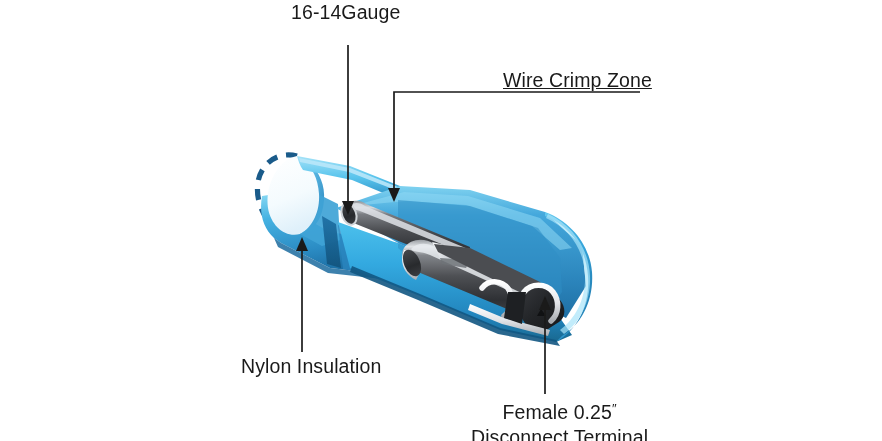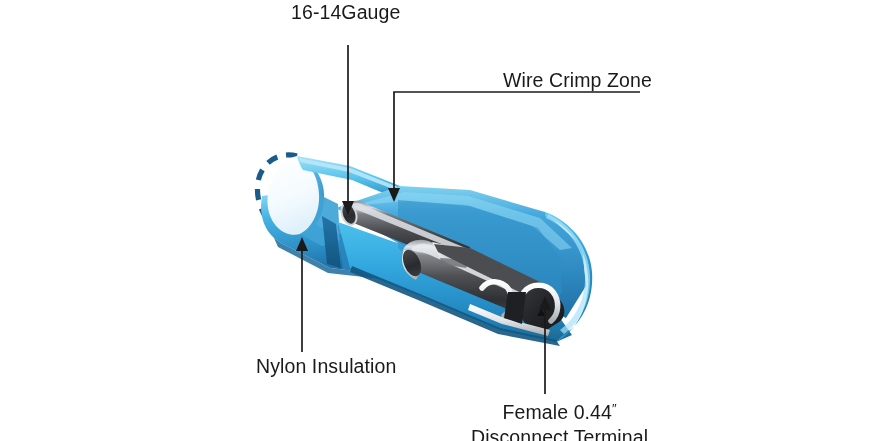--- a/index.html
+++ b/index.html
@@ -43,23 +43,24 @@
     letter-spacing: 0;
   }
   #label-gauge {
     left: 291px;
     top: 0px;
     text-align: center;
   }
   #label-crimp {
     left: 503px;
     top: 68px;
+    text-decoration: underline;
   }
   #label-nylon {
-    left: 256px;
+    left: 241px;
     top: 354px;
   }
   #label-female {
     left: 471px;
     top: 396px;
     text-align: center;
   }
 </style>
 </head>
 <body>
@@ -333,17 +334,17 @@
 
   <div class="callout" id="label-crimp">
     <span>Wire Crimp Zone</span>
   </div>
 
   <div class="callout" id="label-nylon">
     <span>Nylon Insulation</span>
   </div>
 
   <div class="callout" id="label-female">
-    <span><span>Female 0.44</span><span class="inch-mark">″</span></span>
+    <span><span>Female 0.25</span><span class="inch-mark">″</span></span>
     <span class="line2">Disconnect Terminal</span>
   </div>
 
 </div>
 
 </body></html>

